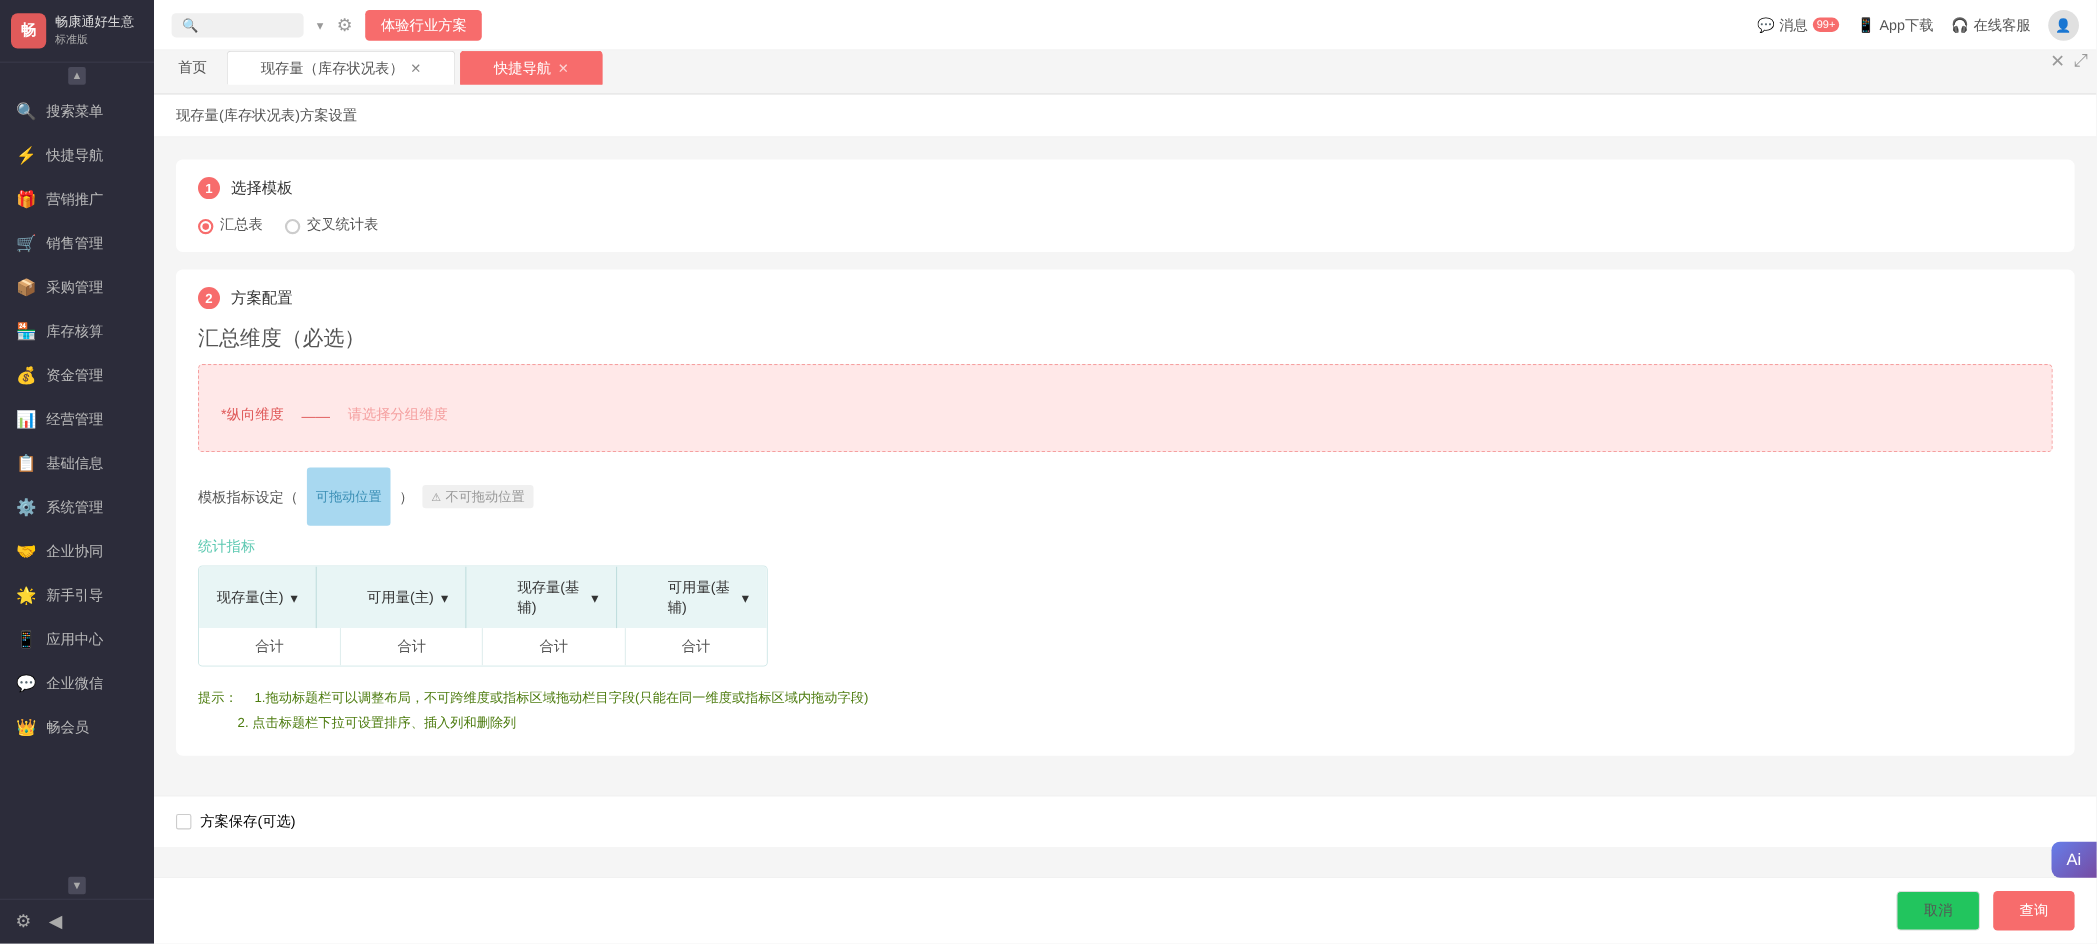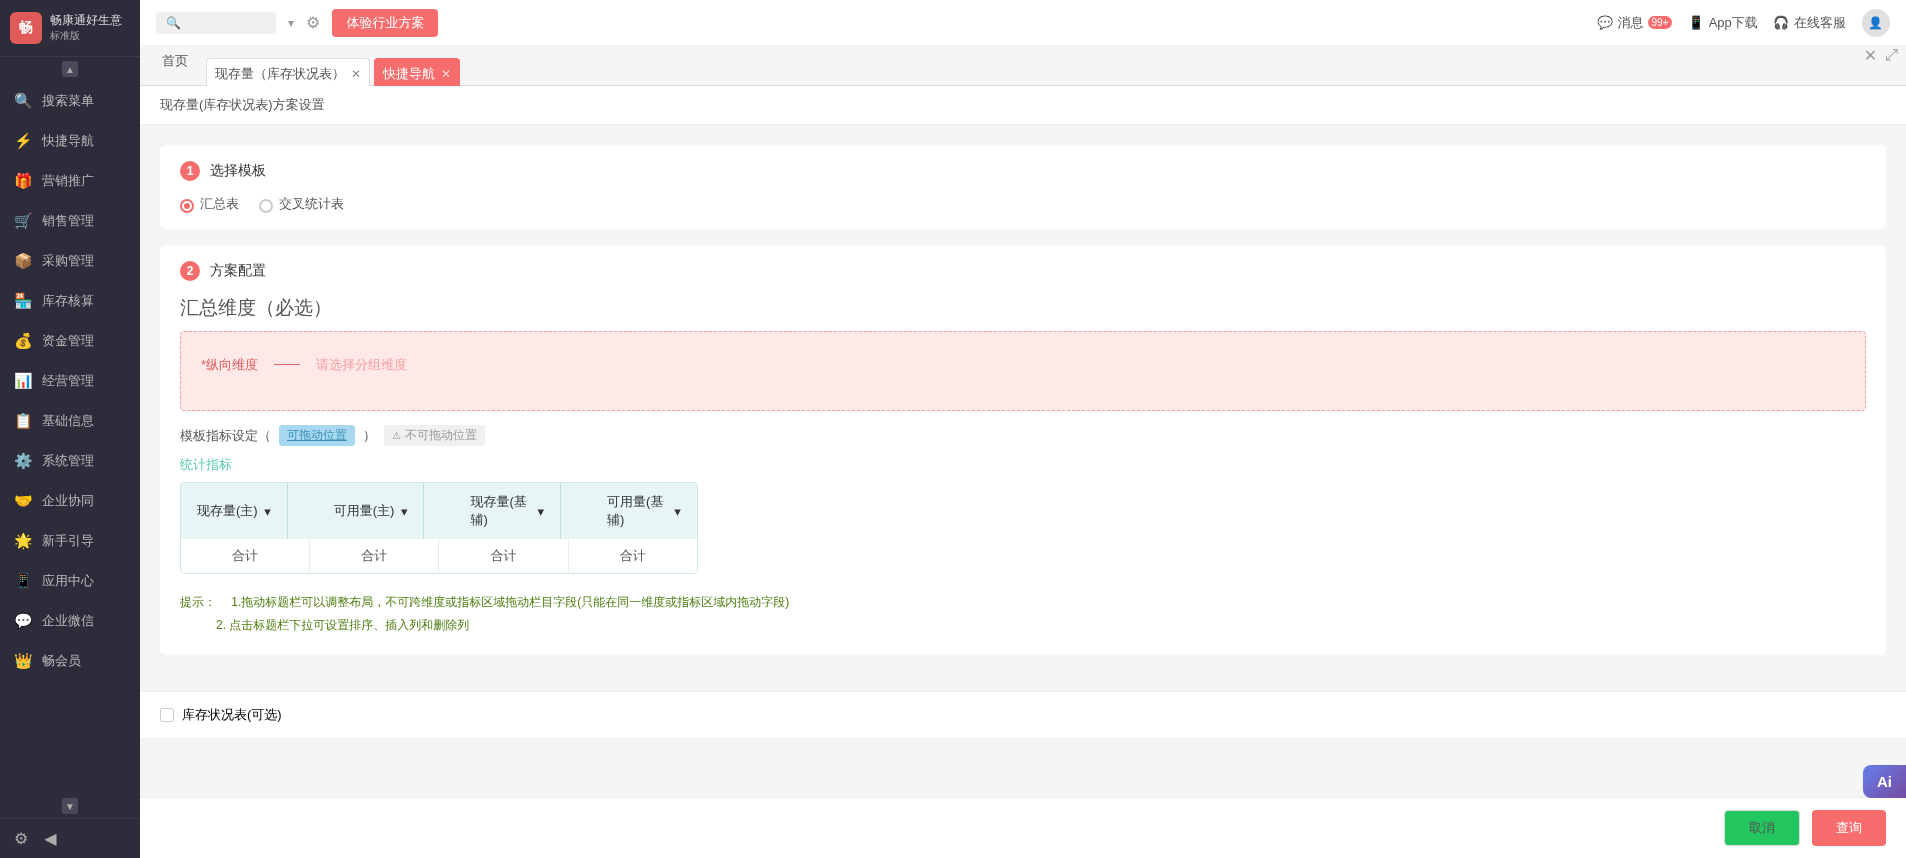--- a/index.html
+++ b/index.html
@@ -117,29 +117,28 @@
       height: 40px;
       display: flex;
       align-items: flex-start;
       padding: 0 0 0 8px;
       gap: 4px;
       border-bottom: 1px solid #ddd;
       flex-shrink: 0;
     }
     .tab {
       display: flex; align-items: center; gap: 6px;
-      padding: 6px 8px;
+      padding: 6px 30px;
       background: #fff;
       border-radius: 4px 4px 0 0;
       font-size: 13px;
       color: #555;
       cursor: pointer;
       border: 1px solid #ddd;
       border-bottom: none;
-      margin-top: 12px;
     }
     .tab.active {
       background: #f76c6c;
       color: white;
       border-color: #f76c6c;
     }
     .tab-close { font-size: 12px; cursor: pointer; opacity: 0.7; }
     .tab-home { color: #555; font-size: 13px; padding: 6px 14px; cursor: pointer; }
     .tabbar-right { margin-left: auto; display: flex; gap: 8px; padding-right: 8px; color: #999; font-size: 16px; cursor: pointer; }
 
@@ -208,40 +207,39 @@
 
     
     .section-label { font-size: 19px; color: #555; margin-bottom: 10px; }
 
     .dimension-box {
       background: #ffe8e8;
       border: 1px dashed #f5a0a0;
       border-radius: 4px;
       padding: 24px 20px;
       display: flex;
-      align-items: flex-start;
+      align-items: flex-end;
       gap: 16px;
       min-height: 80px;
     }
     .dimension-label { color: #e05a5a; font-size: 13px; }
     .dimension-dash { color: #e05a5a; }
     .dimension-placeholder { color: #f5a0a0; font-size: 13px; }
 
     
     .indicator-settings {
       margin-top: 14px;
     }
     .indicator-settings-label { font-size: 13px; color: #555; margin-bottom: 10px; display: flex; align-items: center; gap: 8px; }
     .badge-draggable {
       background: #a8d8f0;
       color: #3b8fb5;
       border-radius: 3px;
-      padding: 2px 8px;
+      padding: 18px 8px;
       font-size: 12px;
-      text-decoration: underline;
     }
     .badge-undraggable {
       background: #f0f0f0;
       color: #999;
       border-radius: 3px;
       padding: 2px 8px;
       font-size: 12px;
       display: flex; align-items: center; gap: 4px;
     }
 
@@ -340,21 +338,21 @@
 
     
     .ai-badge {
       position: fixed;
       right: 0;
       bottom: 60px;
       background: linear-gradient(135deg, #667eea, #764ba2);
       color: white;
       padding: 8px 14px;
       font-size: 15px;
-      font-weight: bold;
+      font-weight: normal;
       border-radius: 8px 0 0 8px;
       cursor: pointer;
     }
 
     
     ::-webkit-scrollbar { width: 6px; }
     ::-webkit-scrollbar-track { background: #f0f0f0; }
     ::-webkit-scrollbar-thumb { background: #ccc; border-radius: 3px; }
   </style>
 </head>
@@ -578,21 +576,21 @@
               <span style="margin-left: 36px;">2. 点击标题栏下拉可设置排序、插入列和删除列</span>
             </div>
           </div>
         </div>
       </div>
 
     </div>
 
     <div class="save-checkbox-row">
       <div class="checkbox-box"></div>
-      <span>库存状况表(可选)</span>
+      <span>方案保存(可选)</span>
     </div>
   </div>
 
   <div class="bottom-bar">
     <button class="btn-cancel">取消</button>
     <button class="btn-query">查询</button>
   </div>
 </div>
 
 <div class="ai-badge">Ai</div>

